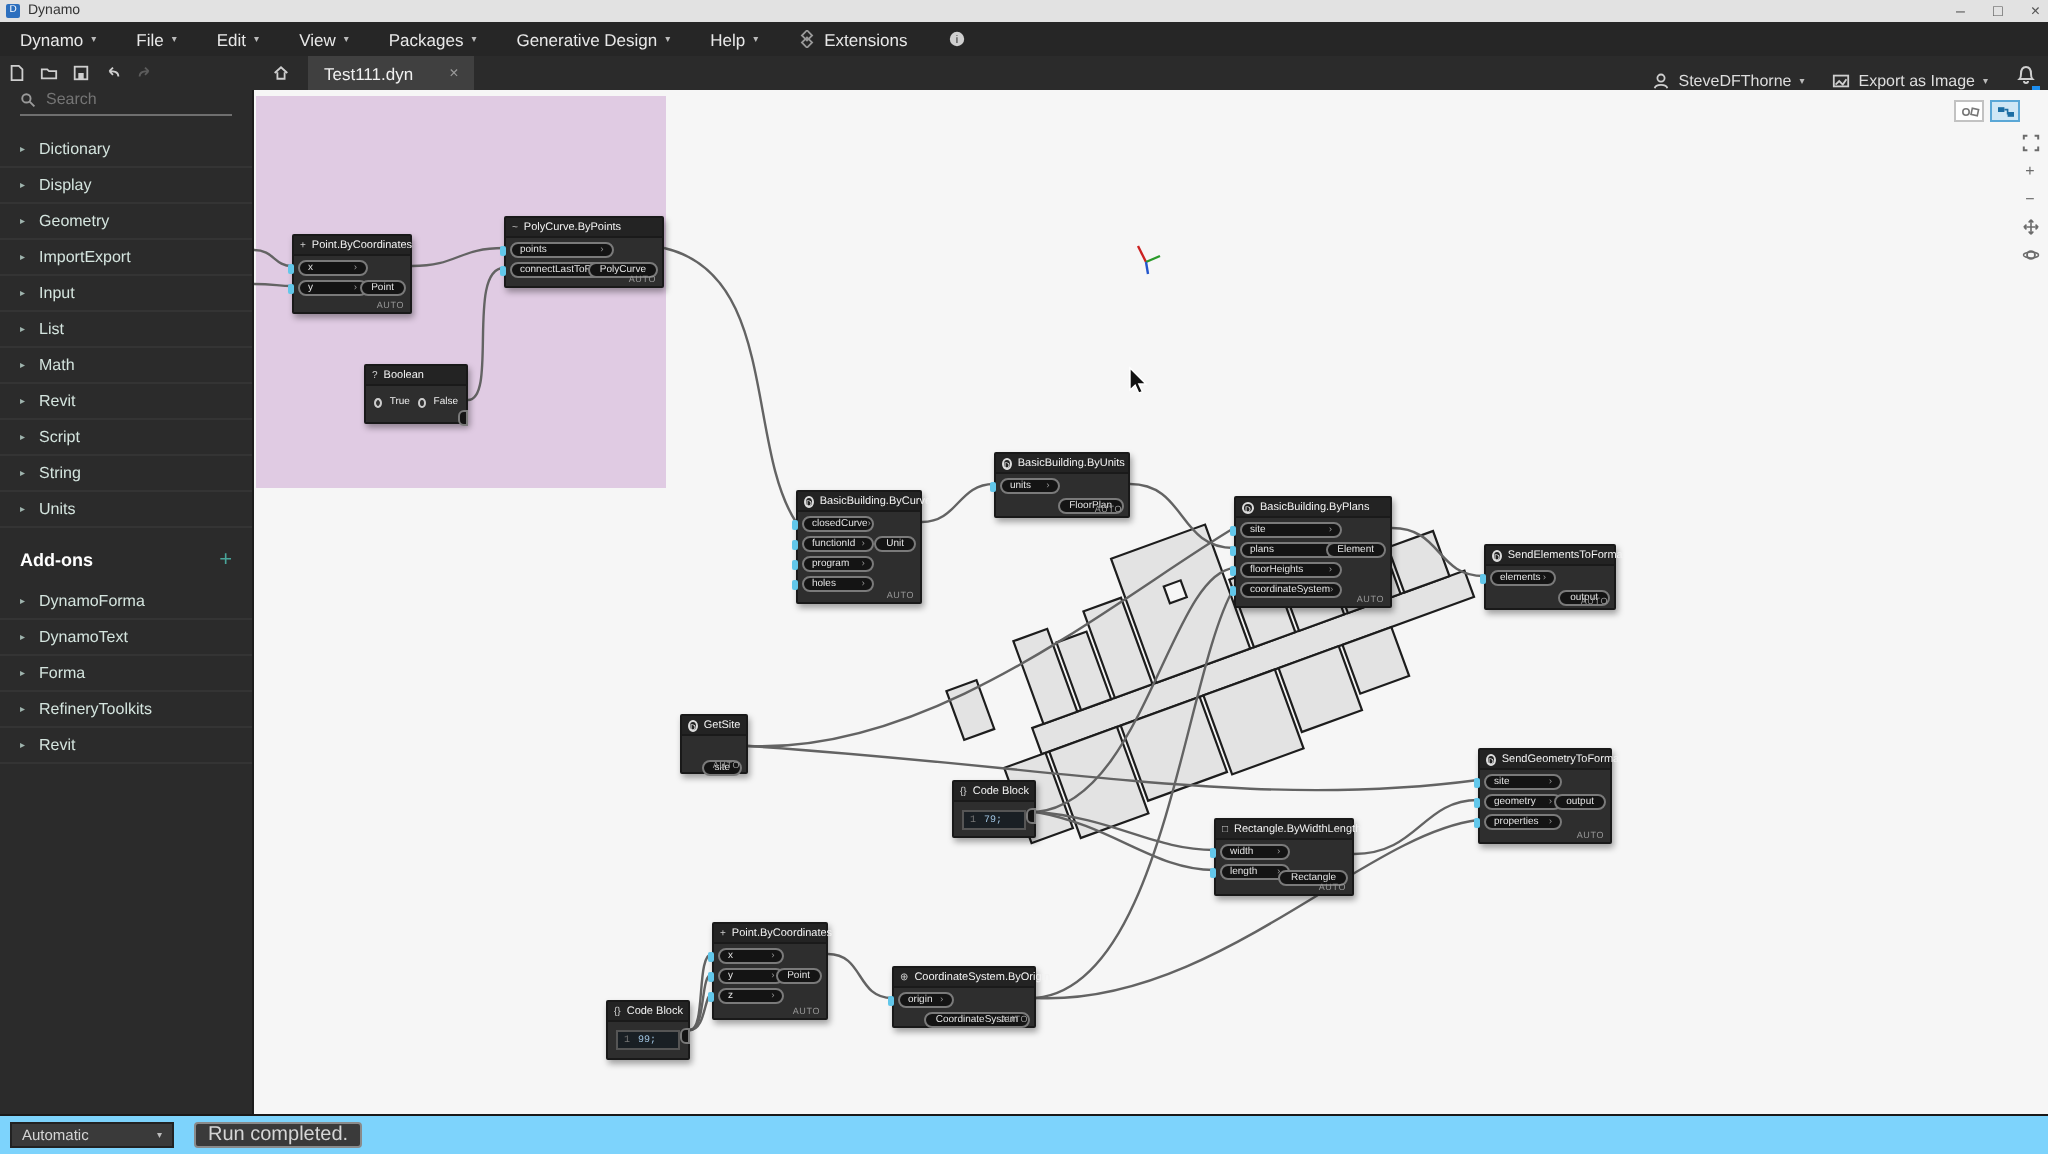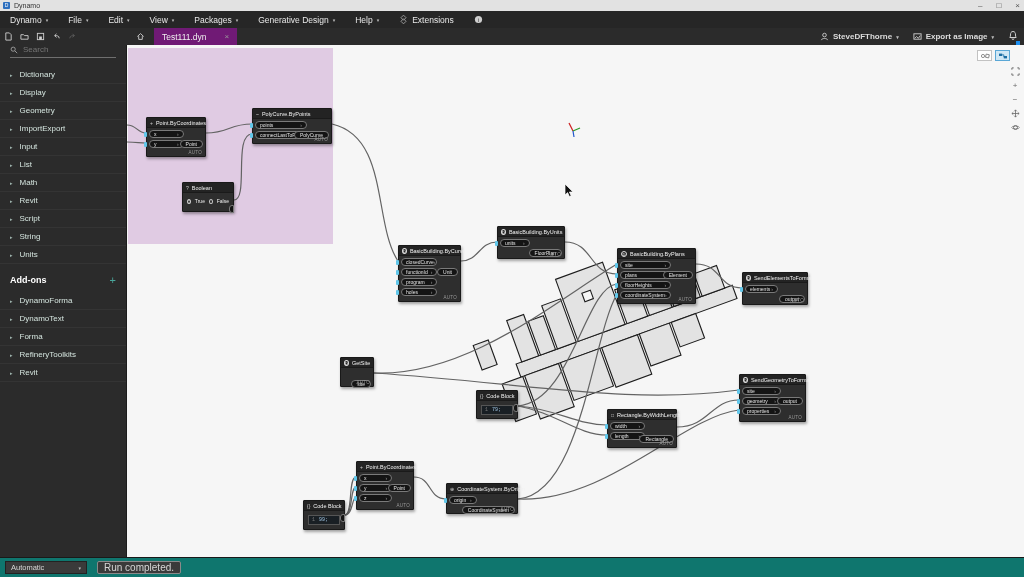--- a/index.html
+++ b/index.html
@@ -20,25 +20,25 @@
   .menu-item { padding:0 10px; display:flex; align-items:center; gap:4px; height:100%; }
   .caret { font-size:5px; color:#bbb; }
   .menu-right-ic { width:9px; height:9px; }
 
   
   .toolbar { position:absolute; left:0; top:28px; width:1024px; height:17px;
     background:#2b2b2b; display:flex; align-items:center; color:#ddd; }
   .tbtn { width:16px; height:13px; display:flex; align-items:center; justify-content:center; }
   .tbtn svg { width:9px; height:9px; }
   .home-btn { margin-left:52px; }
-  .tab { height:17px; background:#701a75; display:flex; align-items:center; gap:18px;
+  .tab { height:17px; background:#404040; display:flex; align-items:center; gap:18px;
     padding:0 8px; margin-left:6px; font-size:8.5px; color:#f0f0f0; }
   .tab-close { color:#9a9a9a; font-size:8px; }
-  .tb-right { position:absolute; right:6px; top:0; height:17px; display:flex; align-items:center; gap:14px;
-    font-size:8px; color:#ddd;font-weight:bold; }
+  .tb-right { position:absolute; right:6px; top:0; height:17px; display:flex; align-items:flex-end; gap:14px;
+    font-size:8px; color:#ddd; }
   .tb-right .grp { display:flex; align-items:center; gap:4px; }
   .bell { position:relative; }
   .bell .badge { position:absolute; right:-2px; bottom:-2px; width:4px; height:4px; background:#1c8ef0; }
 
   
   .sidebar { position:absolute; left:0; top:45px; width:127px; height:512px;
     background:#2b2b2b; color:#e8e8e8; border-right:1px solid #1c1c1c; }
   .sb-title { font-size:9px; font-weight:bold; color:#fff; padding:9px 10px 6px; }
   .sb-search { display:flex; align-items:center; gap:5px; margin:0 10px; padding-bottom:3px;
     border-bottom:1px solid #6f6f6f; }
@@ -48,21 +48,21 @@
   .sb-item { display:flex; align-items:center; gap:7px; height:18px; padding:0 10px;
     border-bottom:1px solid #343434; font-size:8px; color:#d4e4de; }
   .chev { color:#9fb4ae; font-size:5px; }
   .addons-hd { display:flex; align-items:center; justify-content:space-between;
     padding:10px 10px 6px; }
   .addons-hd .t { font-size:9px; font-weight:bold; color:#fff; }
   .addons-hd .plus { color:#49a59a; font-size:11px; }
 
   
   .statusbar { position:absolute; left:0; top:557px; width:1024px; height:20px;
-    background:#0f766e; border-top:1px solid #191919; display:flex; align-items:center; gap:10px; padding:0 5px; }
+    background:#7dd3fc; border-top:1px solid #191919; display:flex; align-items:center; gap:10px; padding:0 5px; }
   .runmode { width:82px; height:13px; background:#3a3a3a; border:1px solid #222; color:#d5d5d5;
     font-size:7.5px; display:flex; align-items:center; justify-content:space-between; padding:0 5px; }
   .runstatus { height:13px; border:1px solid #8a8a8a; border-radius:2px; background:#3a3a3a;
     color:#d5d5d5; font-size:10px; display:flex; align-items:center; padding:0 6px; }
 
   
   .canvas { position:absolute; left:127px; top:45px; width:897px; height:512px;
     background:#f6f6f6; overflow:hidden; }
   .group { position:absolute; left:1px; top:3px; width:205px; height:196px; background:#e0cbe3; }
   .wires { position:absolute; left:0; top:0; width:897px; height:512px; }

